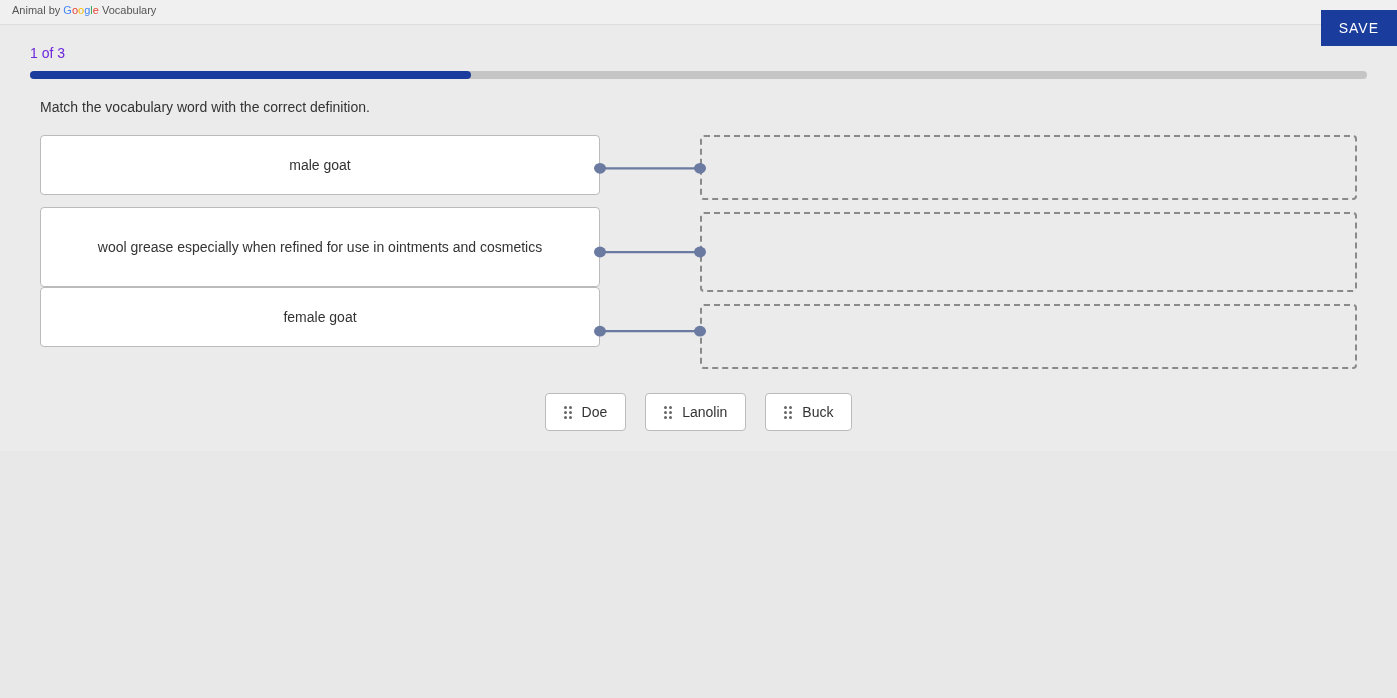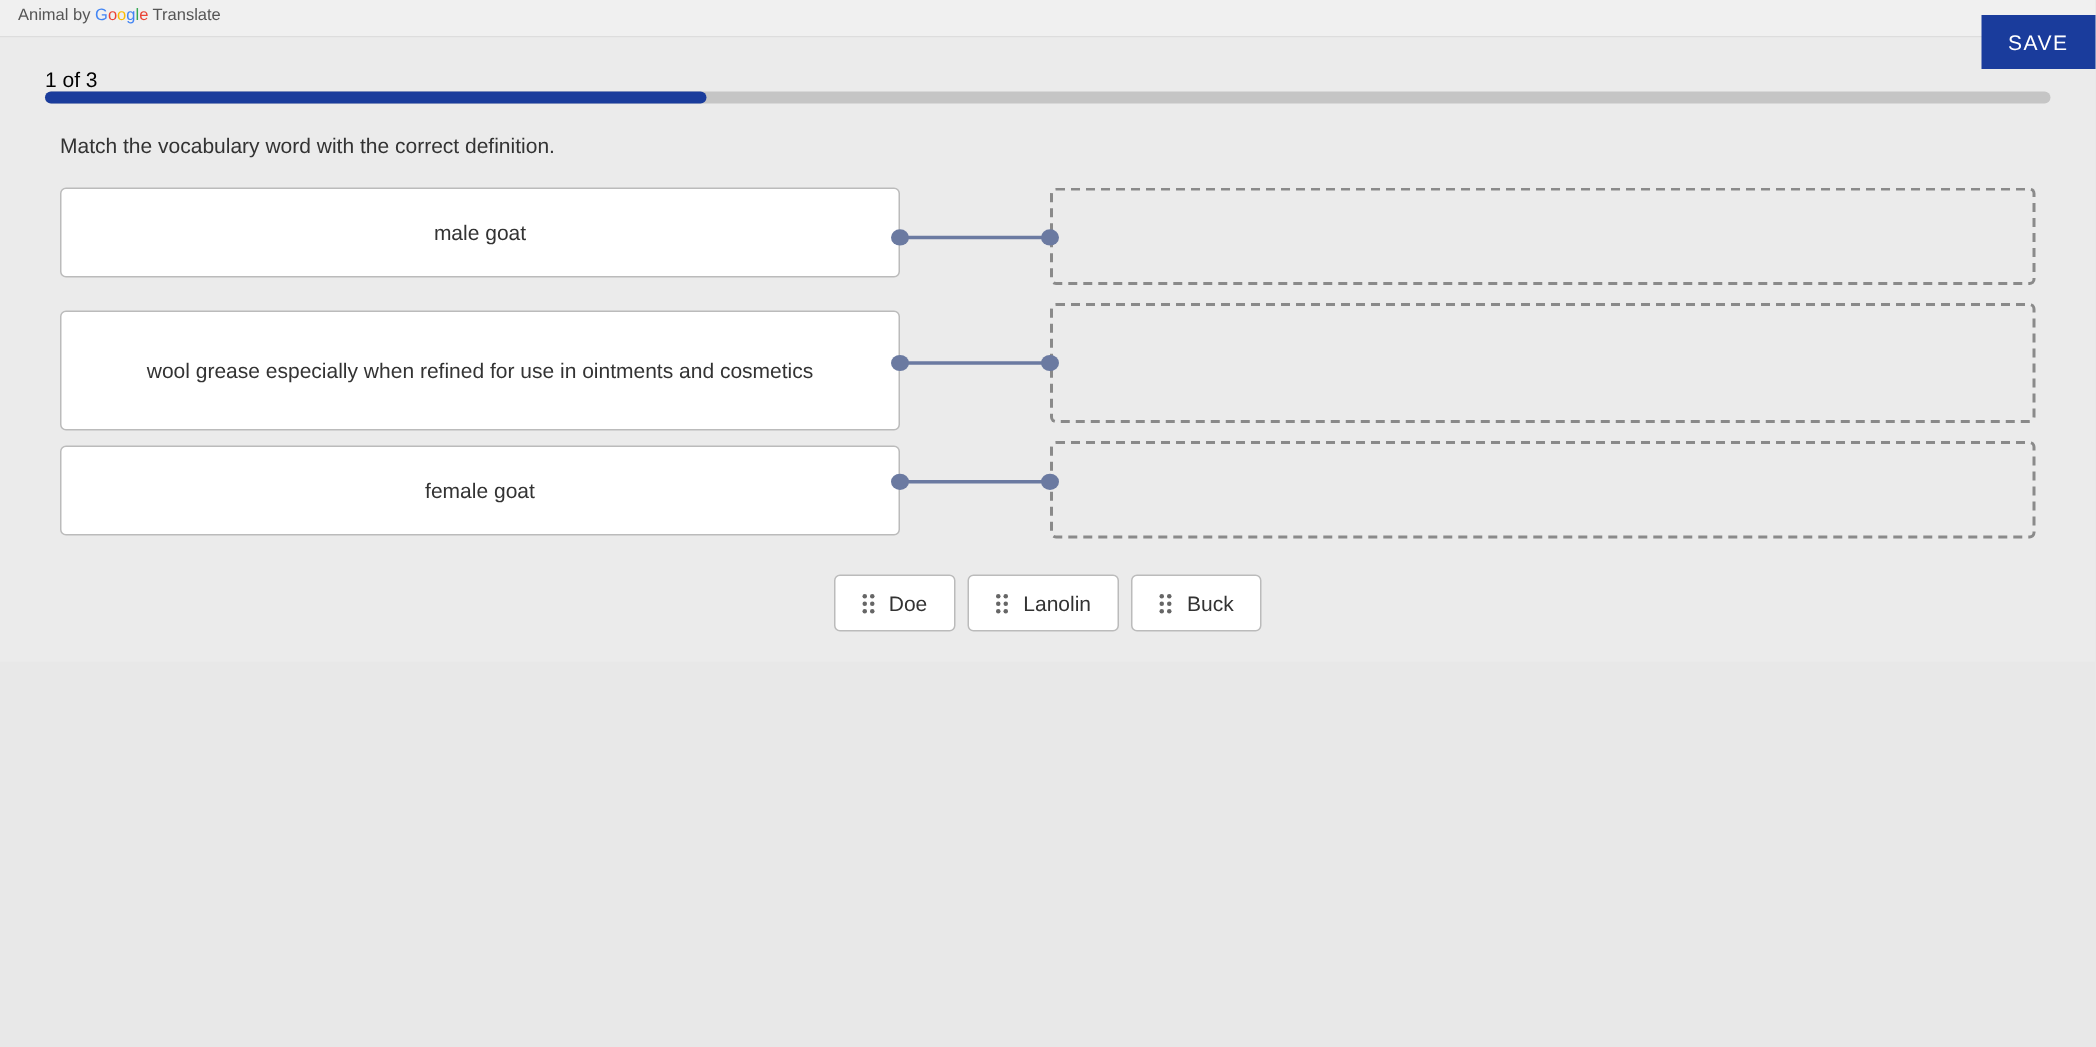--- a/index.html
+++ b/index.html
@@ -47,21 +47,22 @@
 
     .page-title {
       font-size: 22px;
       font-weight: 500;
       color: #222;
       margin-bottom: 18px;
     }
 
     .progress-info {
       font-size: 14px;
-      color: #000000;
+      color: #6d28d9;
+      margin-bottom: 10px;
     }
 
     .progress-bar-container {
       width: 100%;
       height: 8px;
       background: #c5c5c5;
       border-radius: 4px;
       margin-bottom: 20px;
     }
 
@@ -82,21 +83,21 @@
       display: flex;
       flex-direction: row;
       align-items: stretch;
       padding: 0 10px;
       position: relative;
     }
 
     .definitions-column {
       display: flex;
       flex-direction: column;
-      gap: 10px;
+      gap: 0;
       width: 560px;
     }
 
     .definition-box {
       background: white;
       border: 1.5px solid #bbb;
       border-radius: 4px;
       padding: 14px 20px;
       text-align: center;
       font-size: 14px;
@@ -118,21 +119,21 @@
     .drop-target-box {
       border: 2px dashed #8a8a8a;
       border-radius: 4px;
       min-height: 65px;
       background: transparent;
     }
 
     .vocab-items-row {
       display: flex;
       flex-direction: row;
-      gap: 8px;
+      gap: 19px;
       justify-content: center;
       margin-top: 24px;
       padding: 0 10px;
     }
 
     .vocab-chip {
       background: white;
       border: 1.5px solid #bbb;
       border-radius: 4px;
       padding: 10px 18px;
@@ -164,21 +165,21 @@
       flex-shrink: 0;
     }
   </style>
 </head>
 <body>
 
 <div class="top-bar">
   <div class="translate-label">
     <span>Animal by</span>
     <span class="google-blue">G</span><span class="google-red">o</span><span class="google-yellow">o</span><span class="google-blue">g</span><span class="google-green">l</span><span class="google-red">e</span>
-    <span>Translate</span>
+    <span>Vocabulary</span>
   </div>
 </div>
 
 <button class="save-button">SAVE</button>
 
 <div class="main-content">
 
   <div class="progress-info">1 of 3</div>
 
   <div class="progress-bar-container">

